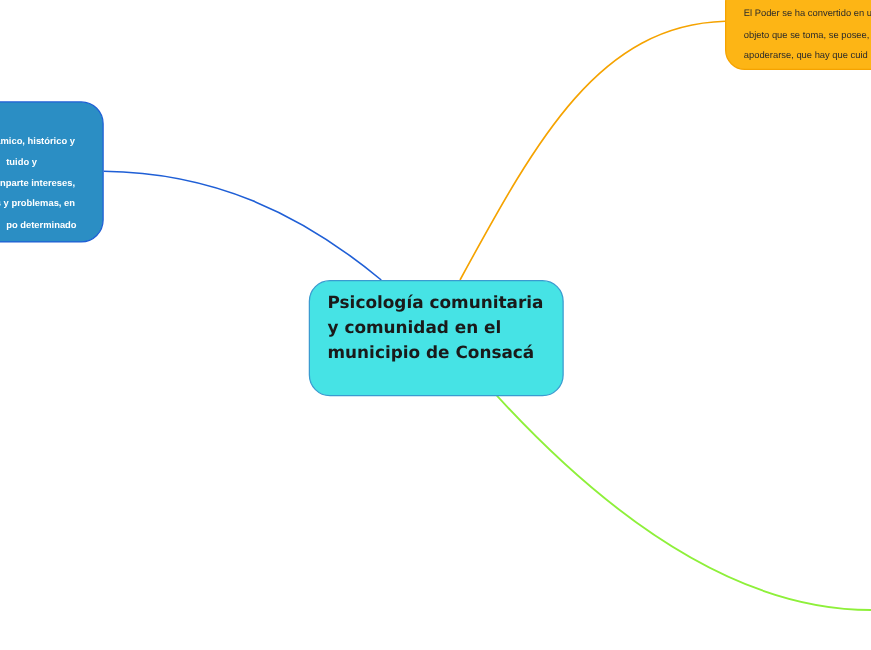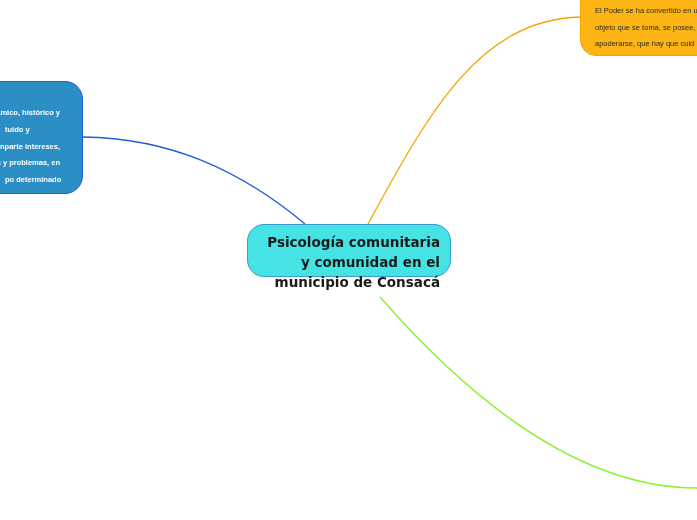--- a/index.html
+++ b/index.html
@@ -5,24 +5,23 @@
   html, body { margin:0; padding:0; }
   body {
     width:697px; height:520px; overflow:hidden; position:relative;
     background:#ffffff;
     font-family:"DejaVu Sans", sans-serif;
   }
   .canvas { position:absolute; left:0; top:0; width:697px; height:520px; }
   svg.links { position:absolute; left:0; top:0; width:697px; height:520px; }
   .node { position:absolute; box-sizing:border-box; }
   .central {
-    left:247px; top:224px; width:204px; height:53px;
+    left:247px; top:224px; width:204px; height:93px;
     background:#46e3e5; border:1px solid #3a9bd0; border-radius:17px;
     padding:7px 10px 0 14px;
-    text-align:right;
   }
   .central .title {
     font-family:"DejaVu Sans", sans-serif; font-weight:bold;
     font-size:13.5px; line-height:20px; color:#1a1a1a; white-space:pre-line;
   }
   .blue-node {
     left:-60px; top:81px; width:143px; height:113px;
     background:#2b8ec4; border:1px solid #1f5fd6; border-radius:18px;
     padding:23px 6px 0 4px;
   }

